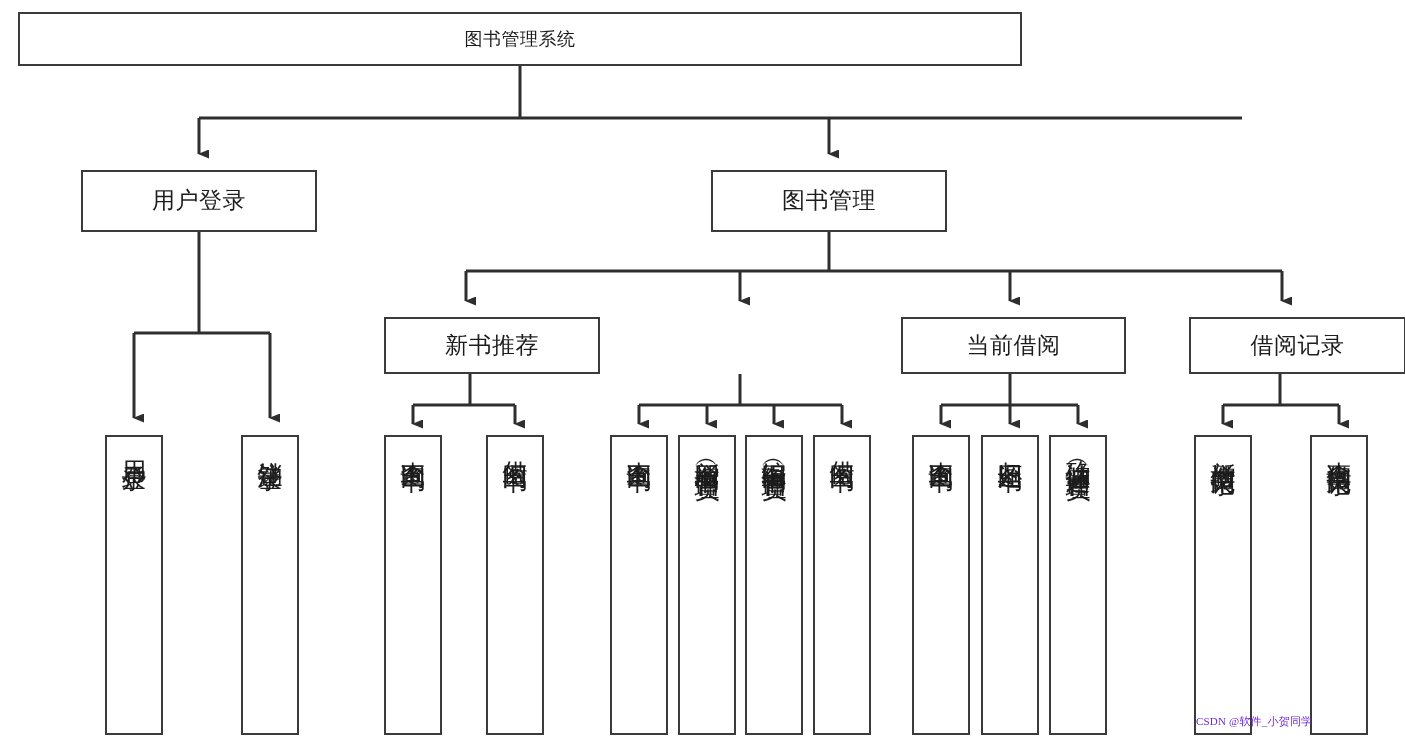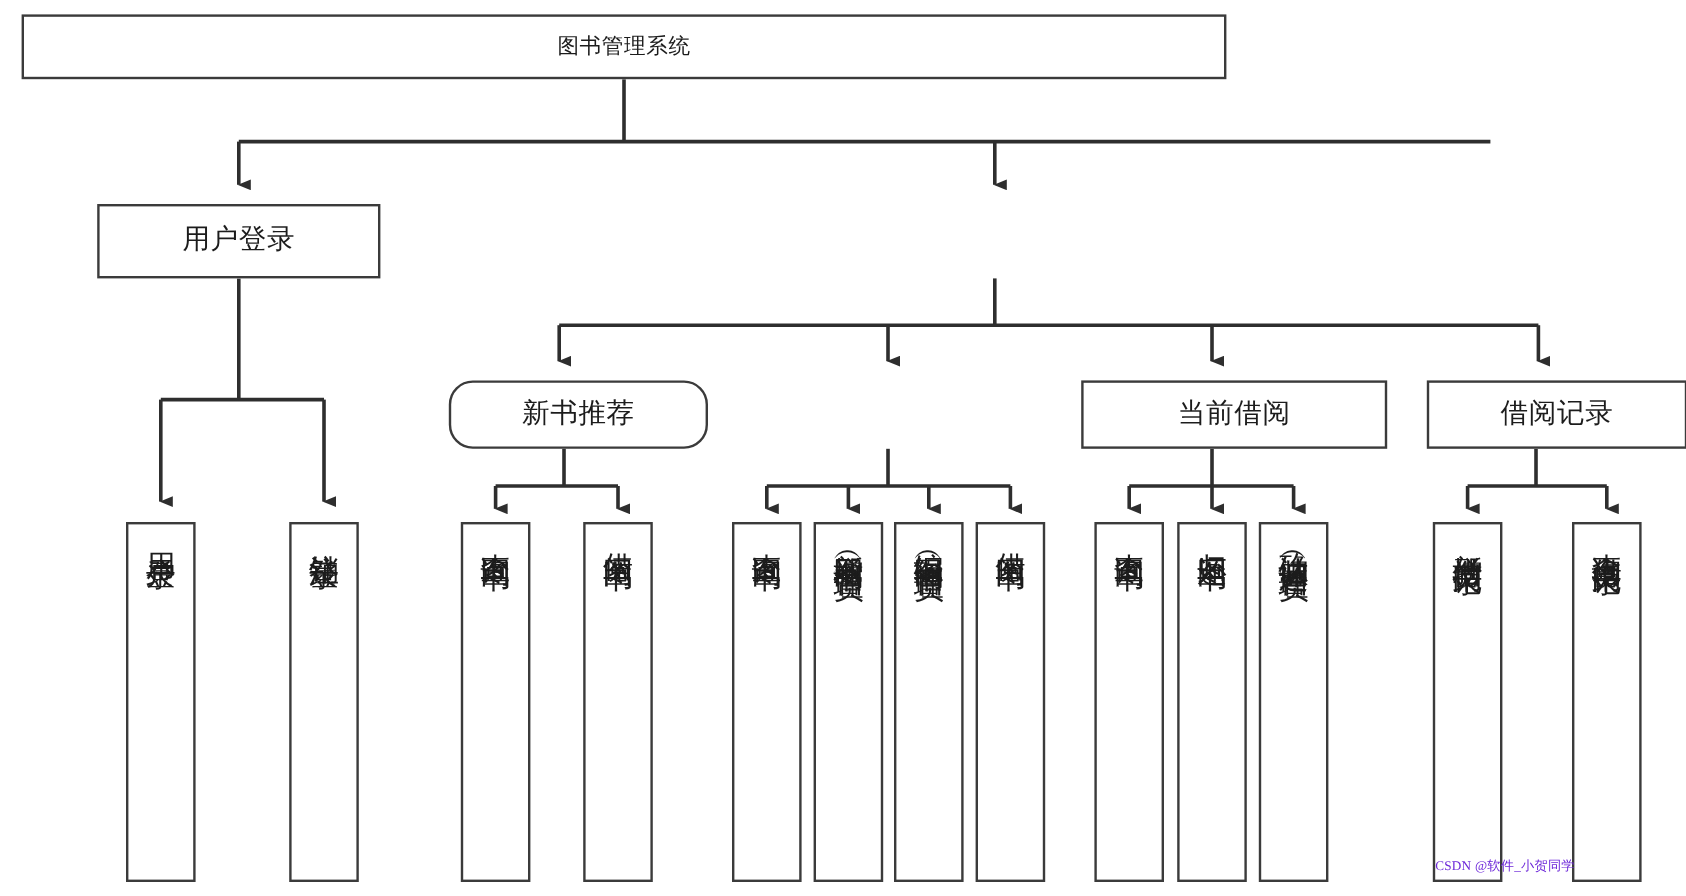--- a/index.html
+++ b/index.html
@@ -127,25 +127,28 @@
     </g>
   </svg>
 
   <div class="node root horizontal" style="left:18px; top:12px; width:1004px; height:54px;">
     <span class="node-label">图书管理系统</span>
   </div>
 
   <div class="node horizontal" style="left:81px; top:170px; width:236px; height:62px;">
     <span class="node-label">用户登录</span>
   </div>
+  <div class="node horizontal" style="left:711px; top:170px; width:236px; height:62px;">
+    <span class="node-label">图书管理</span>
+  </div>
 
-  <div class="node horizontal" style="left:374px; top:317px; width:216px; height:57px;border-radius:20px;">
+  <div class="node horizontal" style="left:384px; top:317px; width:216px; height:57px;">
     <span class="node-label">新书推荐</span>
   </div>
-  <div class="node horizontal" style="left:901px; top:317px; width:255px; height:57px;">
+  <div class="node horizontal" style="left:901px; top:317px; width:225px; height:57px;font-family:Liberation Serif, serif;">
     <span class="node-label">当前借阅</span>
   </div>
   <div class="node horizontal" style="left:1189px; top:317px; width:217px; height:57px;">
     <span class="node-label">借阅记录</span>
   </div>
 
   <div class="node vertical" style="left:105px; top:435px; width:58px; height:300px;">
     <span class="node-label">用户登录</span>
   </div>
   <div class="node vertical" style="left:241px; top:435px; width:58px; height:300px;">

